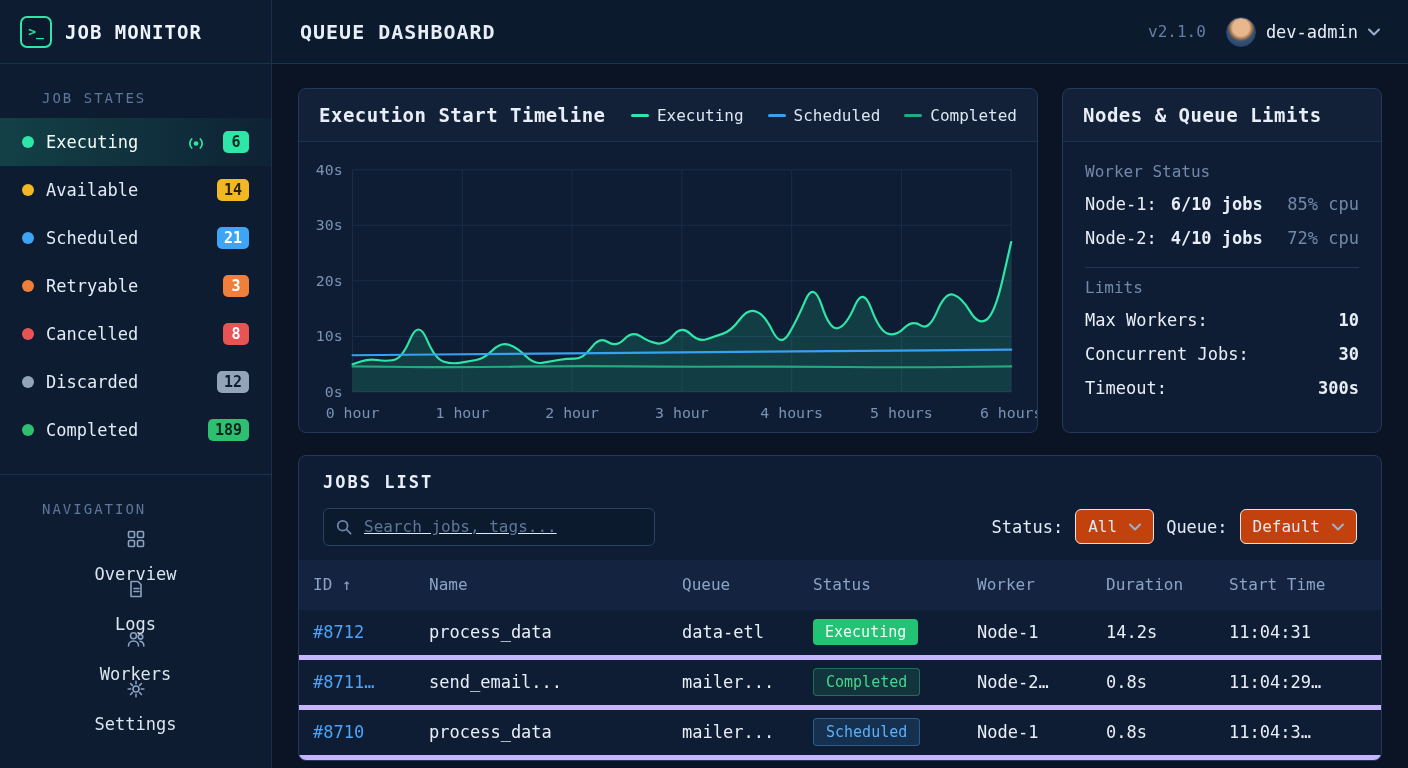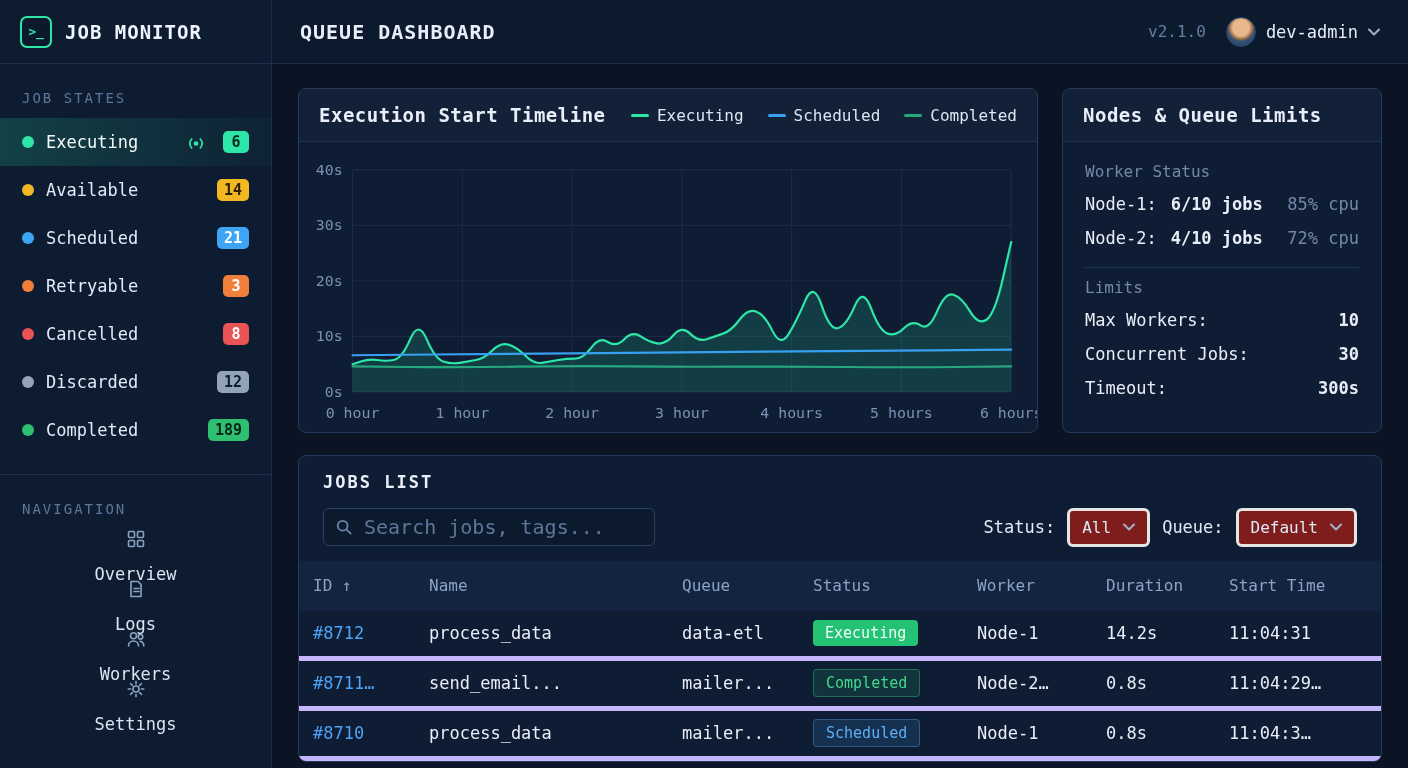--- a/index.html
+++ b/index.html
@@ -9,21 +9,21 @@
     background:#0a1424; color:#e8eef8;
     font-family:"DejaVu Sans Mono", monospace;
     display:flex;
   }
   
   aside { width:272px; flex-shrink:0; background:#0d1c31; border-right:1px solid #1c2f4d; }
   .logo-row { height:64px; display:flex; align-items:center; gap:13px; padding:0 20px; border-bottom:1px solid #1c2f4d; }
   .logo-box { width:32px; height:32px; border:2px solid #2ee6a8; border-radius:7px; color:#2ee6a8;
     display:flex; align-items:center; justify-content:center; font-size:13px; font-weight:bold; background:#0a1a2c; }
   .app-title { font-size:19px; font-weight:bold; letter-spacing:1px; color:#eef4fb; }
-  .section-label { padding:26px 22px 12px; font-size:14px; color:#5f7698; letter-spacing:2px; }
+  .section-label { padding:26px 22px 12px; font-size:14px; color:#5f7698; letter-spacing:2px;margin-left:20px; }
   .state-item { height:48px; display:flex; align-items:center; gap:12px; padding:0 22px; font-size:17px; cursor:pointer; }
   .state-item.active { background:linear-gradient(90deg, rgba(46,230,168,0.18), rgba(46,230,168,0.03)); }
   .dot { width:12px; height:12px; border-radius:50%; flex-shrink:0; }
   .state-label { flex:1; color:#e2ebf6; }
   .state-item.active .state-label { color:#f2fbf7; }
   .signal { width:26px; height:15px; color:#2ee6a8; margin-right:2px; }
   .count-badge { min-width:26px; padding:2px 7px; border-radius:5px; font-size:15px; font-weight:bold; text-align:center; }
   .sidebar-divider { border-top:1px solid #1c2f4d; margin-top:20px; }
   .nav-item { height:50px; display:flex; align-items:center; gap:15px; padding:0 24px; font-size:17px; color:#dbe5f1; cursor:pointer;flex-direction:column; }
   .nav-ico { width:20px; height:20px; color:#8aa2c0; flex-shrink:0; }
@@ -67,26 +67,26 @@
   
   .jobs-card { margin-top:22px; }
   .jobs-head { padding:16px 24px 14px; }
   .jobs-head h2 { margin:0 0 16px; font-size:17px; letter-spacing:2px; font-weight:bold; }
   .jobs-toolbar { display:flex; align-items:center; justify-content:space-between; }
   .search-box { width:332px; height:38px; border:1px solid #2a4164; border-radius:6px; background:#0c1a2e;
     display:flex; align-items:center; gap:10px; padding:0 12px; }
   .search-box svg { width:16px; height:16px; flex-shrink:0; }
   .search-box svg circle, .search-box svg line { stroke:#6d84a6; stroke-width:2; fill:none; stroke-linecap:round; }
   .search-box input { flex:1; background:transparent; border:none; outline:none; color:#dfe9f5;
-    font-family:inherit; font-size:20px; }
+    font-family:inherit; font-size:16px;text-decoration:underline; }
   .search-box input::placeholder { color:#5f7698; }
   .filters { display:flex; align-items:center; gap:12px; font-size:17px; }
   .filter-label { color:#e2ebf6; }
-  .select { display:flex; align-items:center; gap:12px; border:3px solid #e5e5e5; border-radius:6px;
-    background:#7f1d1d; padding:7px 12px; font-size:16px; cursor:pointer; color:#dfe9f5; }
+  .select { display:flex; align-items:center; gap:12px; border:1px solid #e5e5e5; border-radius:6px;
+    background:#c2410c; padding:7px 12px; font-size:16px; cursor:pointer; color:#dfe9f5; }
   .trow { display:grid; grid-template-columns:116px 253px 131px 164px 129px 123px 1fr;
     align-items:center; padding-left:14px; }
   .thead { background:#142440; height:50px; color:#8ba3c4; font-size:16px; }
   .th { cursor:pointer; }
   .tr-body { height:50px; border-bottom:5px solid #c4b5fd; font-size:17px; cursor:pointer; }
   .id-cell { color:#4da3f7; cursor:pointer; }
   .status-badge { display:inline-block; padding:4px 12px; border-radius:4px; font-size:15px; }
   .badge-executing { background:#23c274; color:#f0fff8; }
   .badge-completed { background:rgba(47,191,113,0.15); color:#43d98c; border:1px solid rgba(67,217,140,0.35); }
   .badge-scheduled { background:rgba(77,163,247,0.15); color:#5cb0f6; border:1px solid rgba(92,176,246,0.35); }

